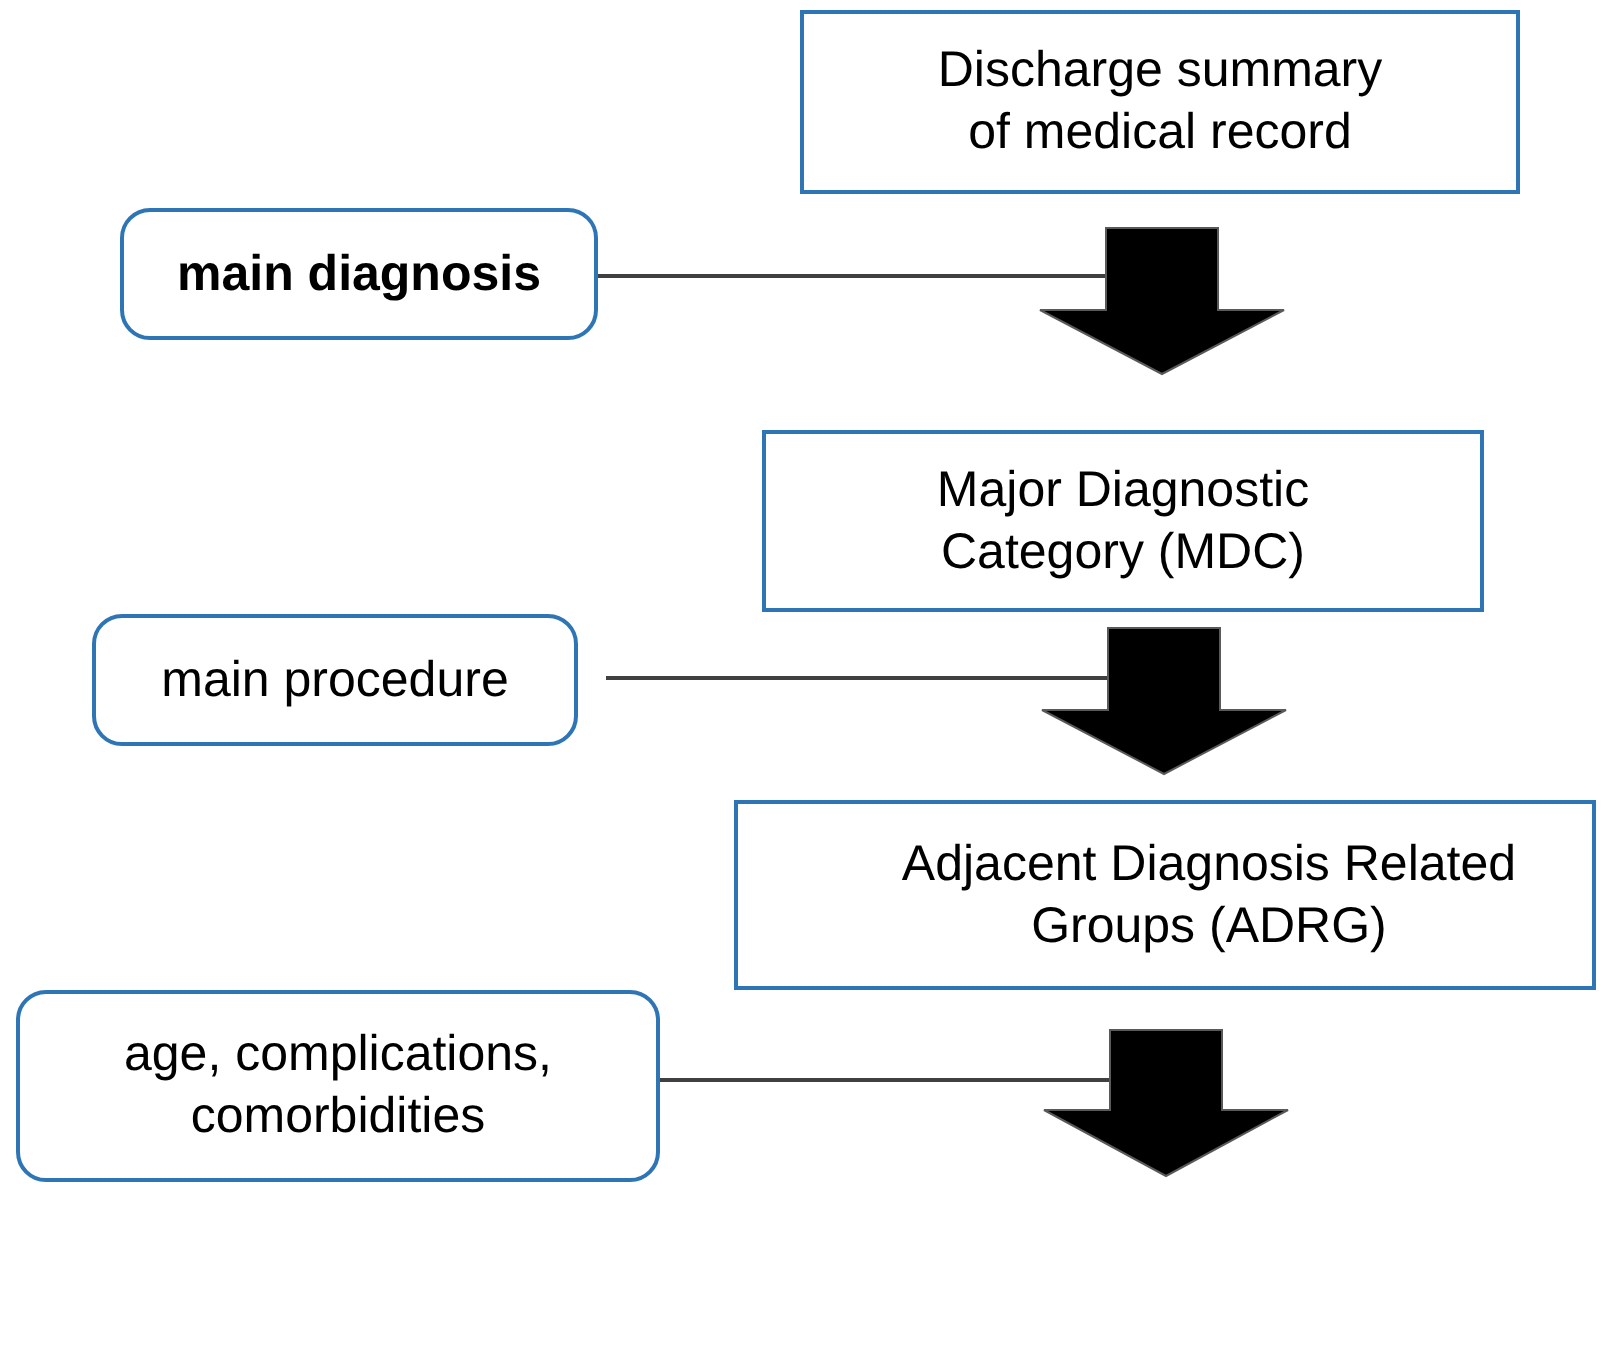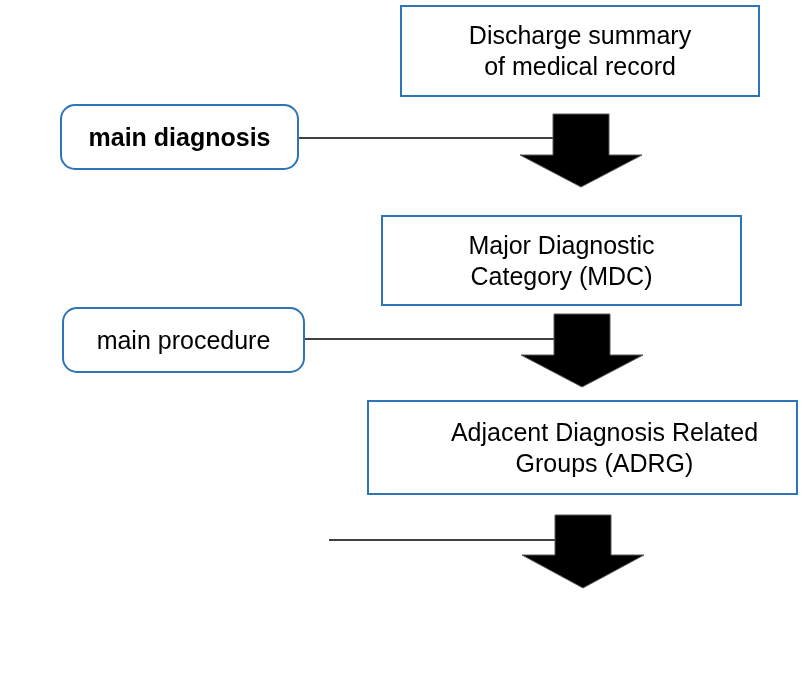--- a/index.html
+++ b/index.html
@@ -34,21 +34,21 @@
     color: var(--text);
   }
   .node .label { white-space: pre-line; }
   .flow-node { border-radius: 0; }
   .input-node { border-radius: 15px; }
   #node-discharge { left: 400px; top: 5px;   width: 360px; height: 92px; }
   #node-mdc       { left: 381px; top: 200px; width: 361px; height: 91px; margin-top: 15px; }
   #node-adrg      { left: 367px; top: 400px; width: 431px; height: 95px; padding-left: 44px; }
   #node-drgs      { left: 477px; top: 603px; width: 215px; height: 75px; font-size: 28px; }
   #node-main-diagnosis { left: 60px; top: 104px; width: 239px; height: 66px; font-weight: bold; }
-  #node-main-procedure { left: 62px; top: 307px; width: 243px; height: 66px; }
+  #node-main-procedure { left: 46px; top: 307px; width: 243px; height: 66px; }
   #node-age            { left: 8px;  top: 495px; width: 322px; height: 96px; }
   #diagram-svg {
     position: absolute;
     left: 0; top: 0;
     width: 808px; height: 685px;
     pointer-events: none;
   }
   #diagram-svg line {
     stroke: var(--connector);
     stroke-width: 2;
@@ -90,14 +90,18 @@
 
 
   <div class="node input-node" id="node-main-diagnosis">
     <span class="label">main diagnosis</span>
   </div>
 
   <div class="node input-node" id="node-main-procedure">
     <span class="label">main procedure</span>
   </div>
 
+  <div class="node input-node" id="node-age">
+    <span class="label">age, complications,
+comorbidities</span>
+  </div>
 
 </div>
 
 </body></html>

